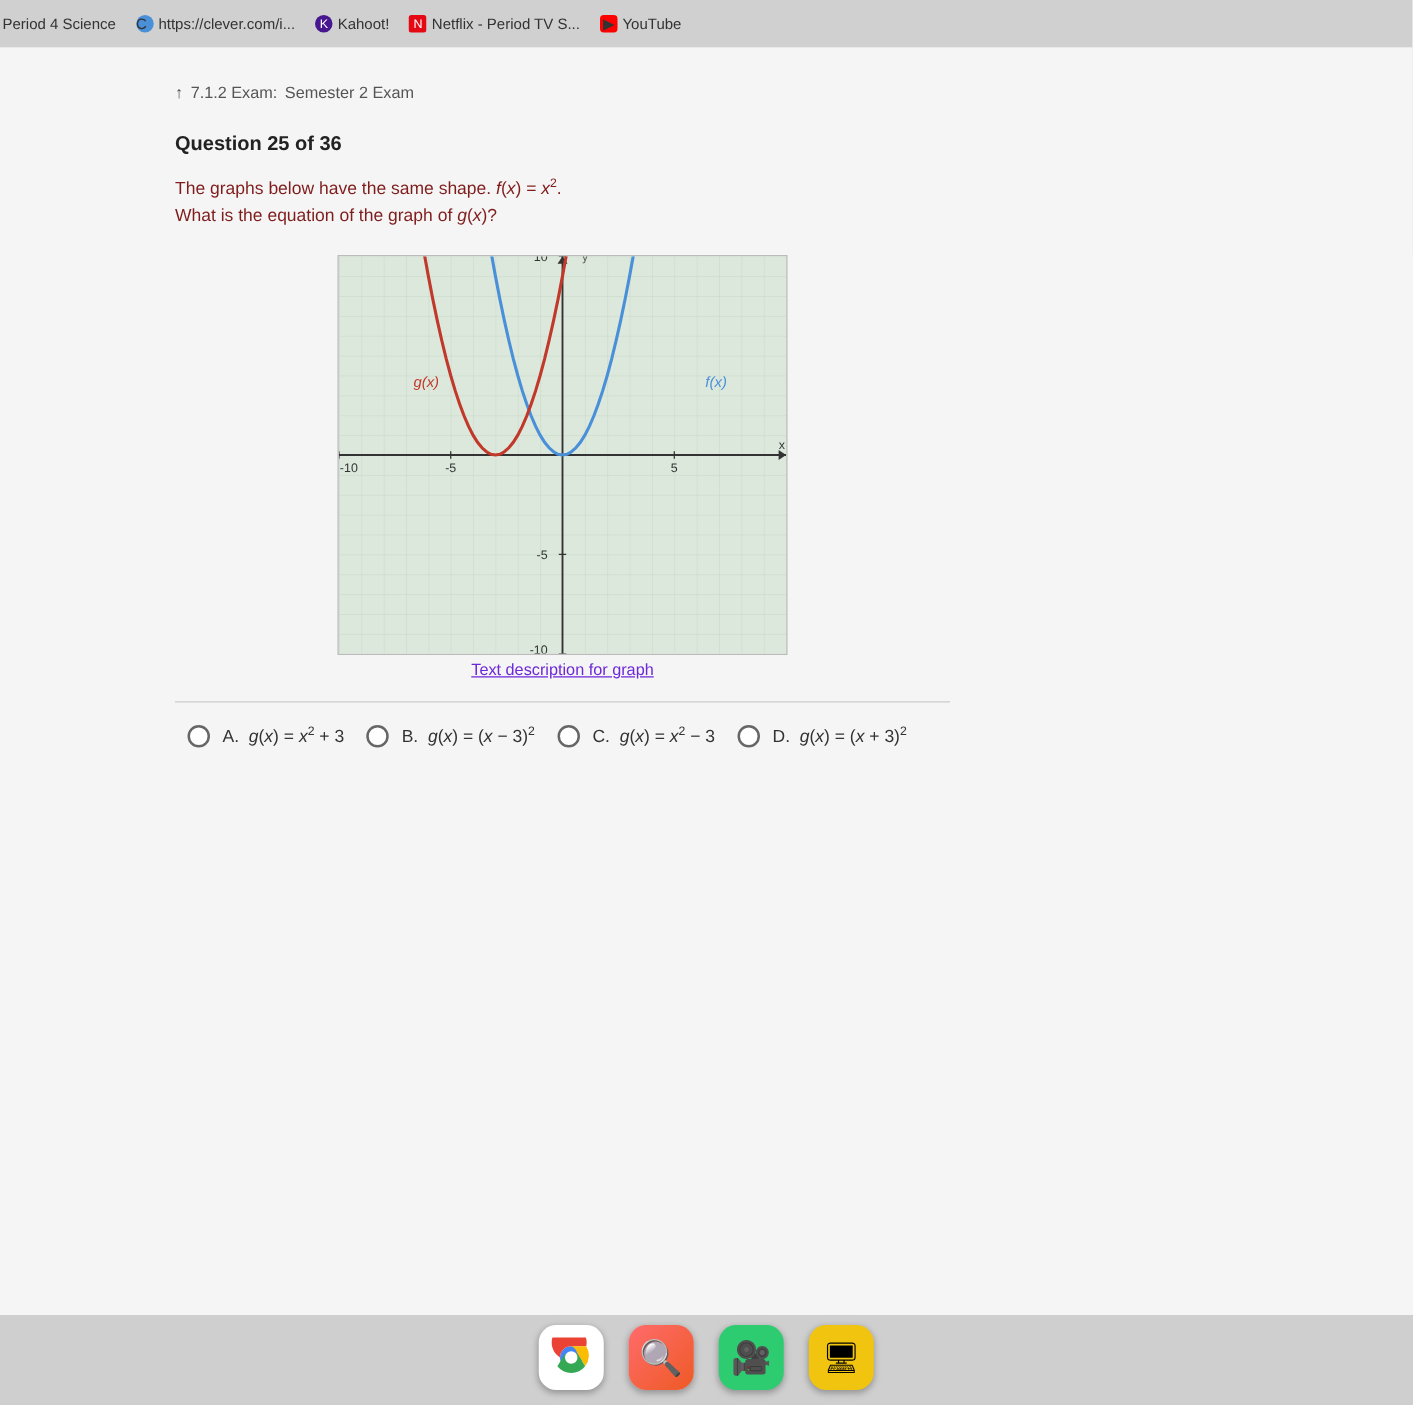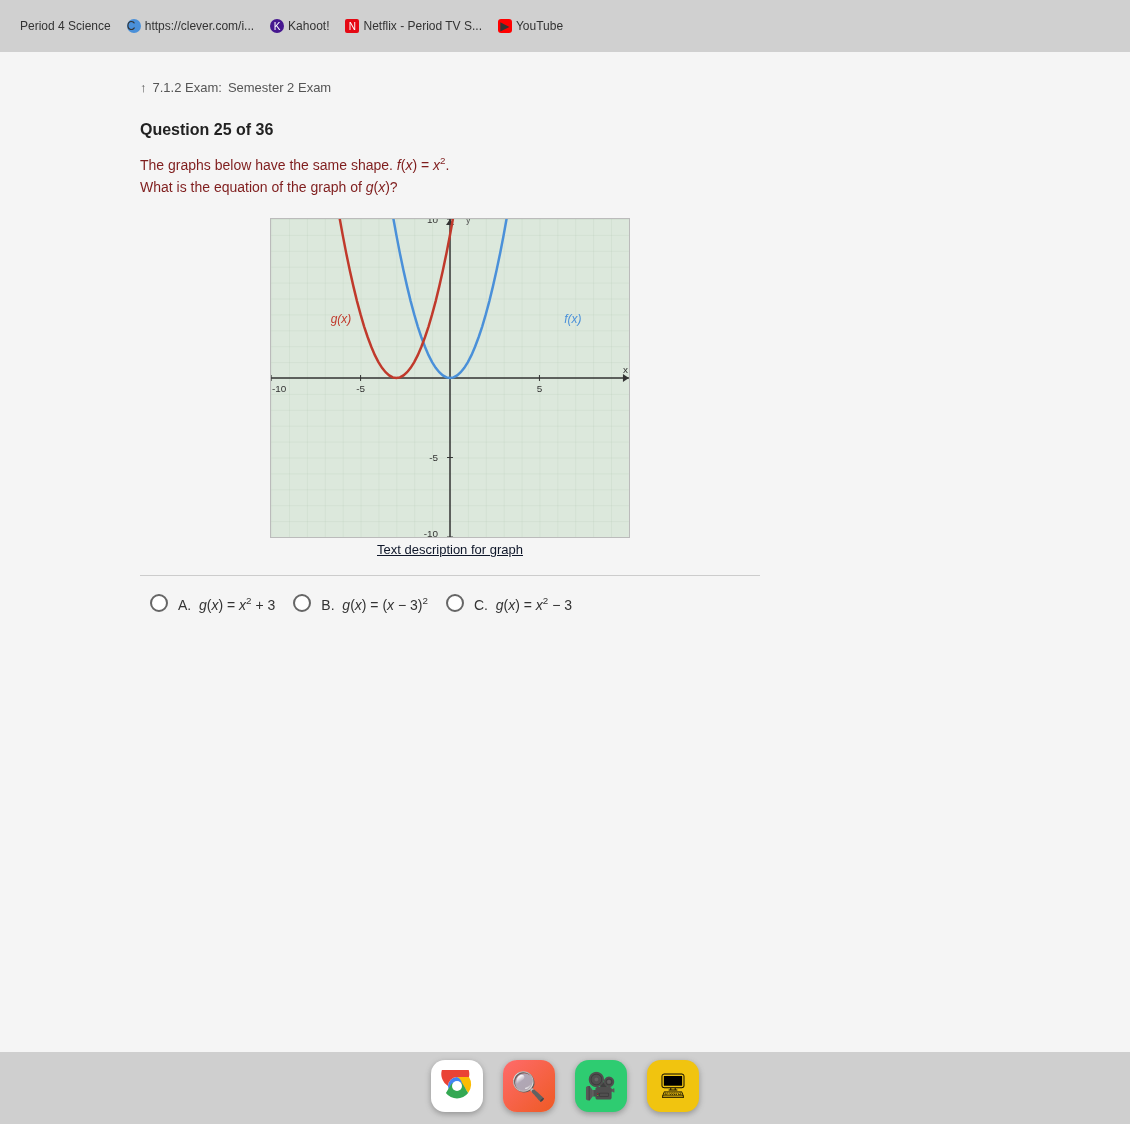--- a/index.html
+++ b/index.html
@@ -8,24 +8,24 @@
       background: #e8e8e8;
       width: 1130px;
       min-height: 1124px;
       position: relative;
       overflow: hidden;
     }
 
     
     .browser-bar {
       background: #d0d0d0;
-      height: 52px;
-      display: flex;
-      align-items: center;
-      padding: 0 20px;
+      height: 38px;
+      display: flex;
+      align-items: center;
+      padding: 0 2px;
       gap: 16px;
       font-size: 12px;
       color: #333;
     }
     .browser-tab {
       display: flex;
       align-items: center;
       gap: 4px;
     }
     .tab-icon {
@@ -89,21 +89,21 @@
       background: #e8ede8;
       border: 1px solid #bbb;
       width: 360px;
       height: 320px;
       position: relative;
       overflow: hidden;
     }
 
     .graph-caption {
       font-size: 13px;
-      color: #0f172a;
+      color: #6d28d9;
       text-decoration: underline;
       margin-top: 4px;
       cursor: pointer;
     }
 
     
     .divider {
       border: none;
       border-top: 1px solid #ccc;
       margin: 18px 0;
@@ -304,20 +304,26 @@
         </span>
       </div>
 
       <div class="answer-choice">
         <span class="radio-circle"></span>
         <span class="choice-label">
           C.&nbsp; <i>g</i>(<i>x</i>) = <i>x</i><sup>2</sup> − 3
         </span>
       </div>
 
+      <div class="answer-choice">
+        <span class="radio-circle"></span>
+        <span class="choice-label">
+          D.&nbsp; <i>g</i>(<i>x</i>) = (<i>x</i> + 3)<sup>2</sup>
+        </span>
+      </div>
 
     </div>
 
   </div>
 
 
 </div>
 
 <div class="dock">
   <div class="dock-icon dock-chrome" style="background: white; border-radius:14px; box-shadow:0 2px 6px rgba(0,0,0,0.3);">

